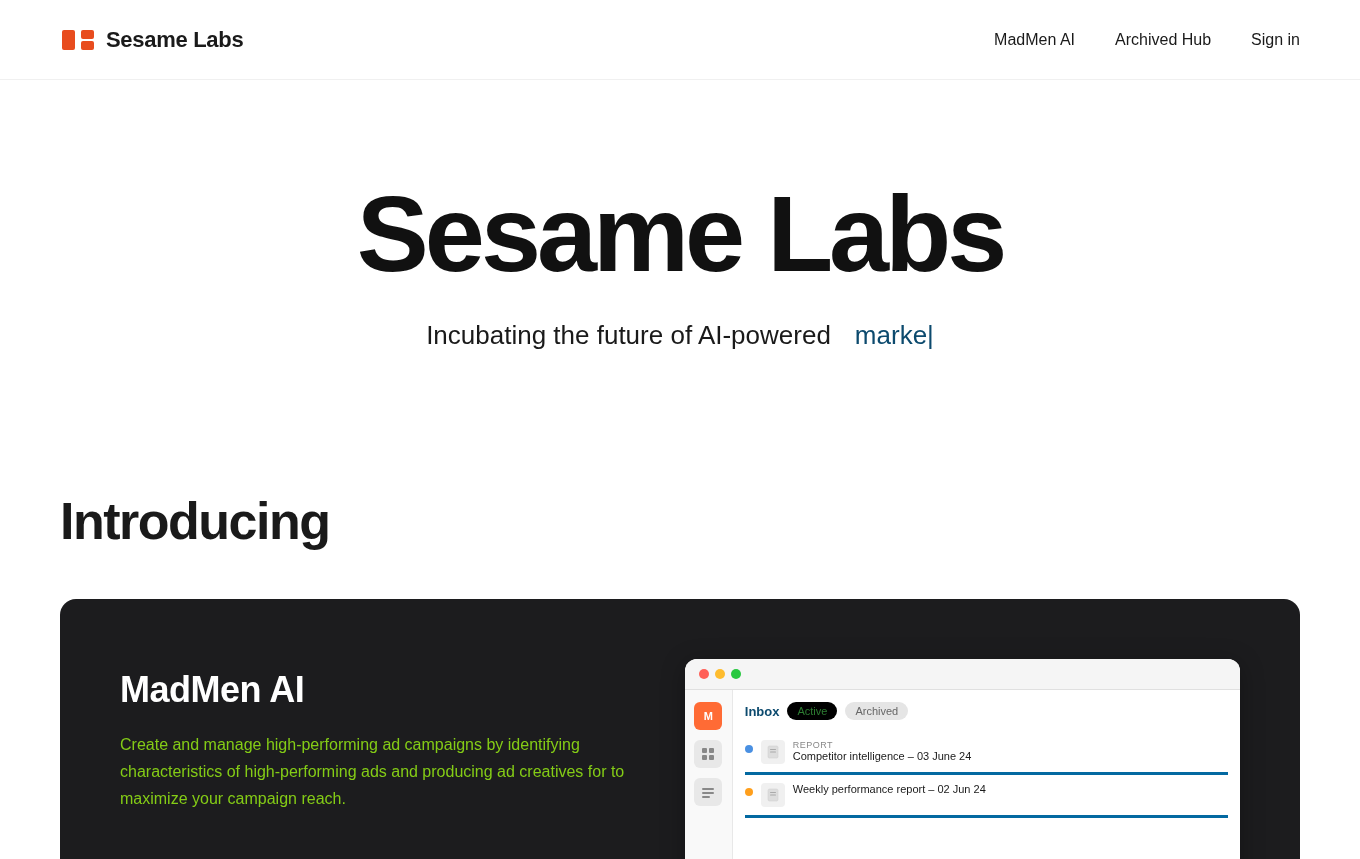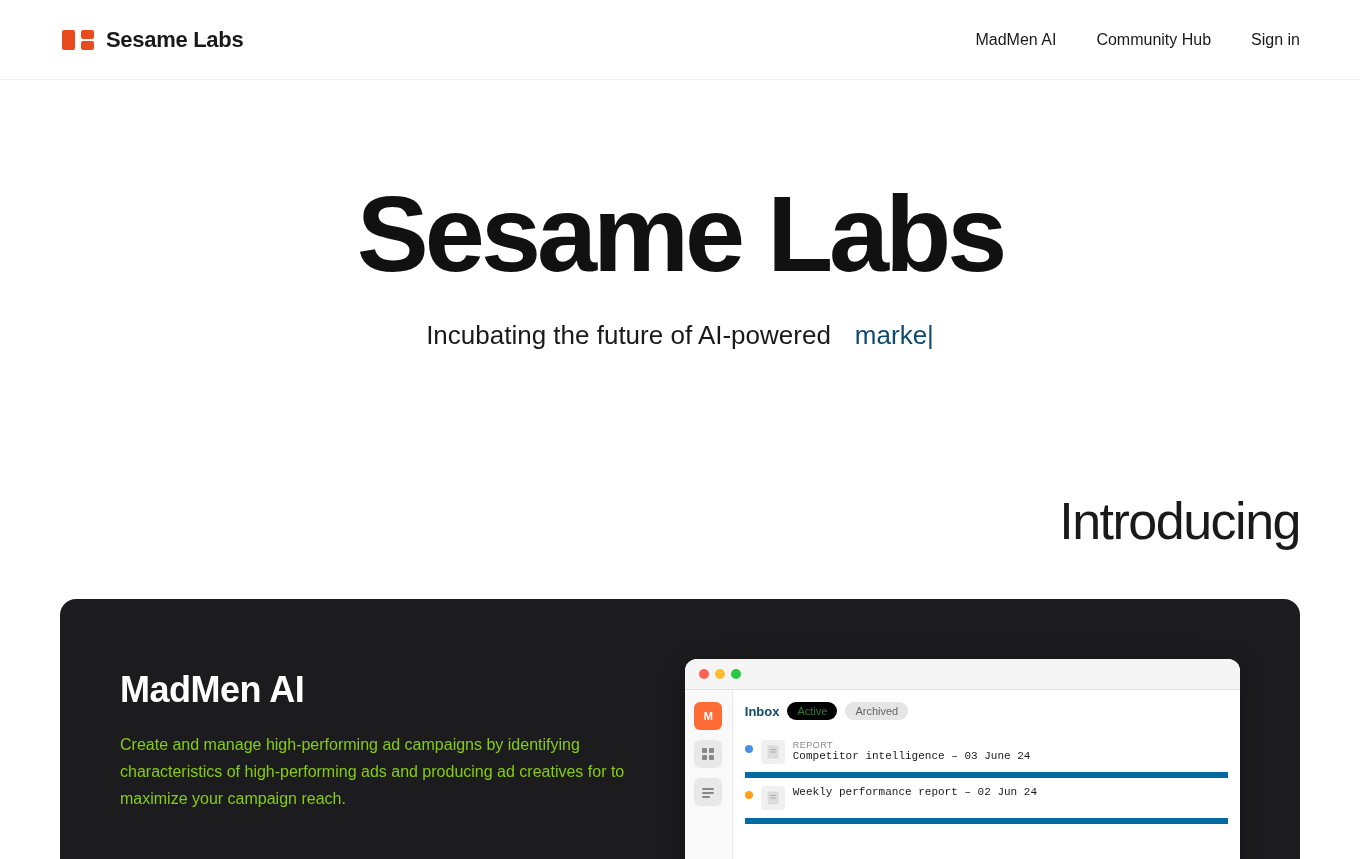--- a/index.html
+++ b/index.html
@@ -91,23 +91,23 @@
       color: #0c4a6e;
       font-weight: 400;
     }
 
     
     .introducing-section {
       padding: 60px 60px 0;
     }
 
     .introducing-title {
-      text-align: right;
+      text-align: left;
       font-size: 52px;
-      font-weight: 400;
+      font-weight: 700;
       color: #1a1a1a;
       margin-bottom: 48px;
       letter-spacing: -1.5px;
     }
 
     
     .app-card {
       background: #1c1c1e;
       border-radius: 16px;
       padding: 60px 60px 0;
@@ -228,21 +228,21 @@
     .ss-tab-inactive {
       background: #e5e5e5;
       color: #666;
     }
 
     .ss-item {
       display: flex;
       align-items: flex-start;
       gap: 8px;
       padding: 8px 0;
-      border-bottom: 6px solid #0369a1;
+      border-bottom: 3px solid #0369a1;
     }
 
     .ss-item-dot {
       width: 8px;
       height: 8px;
       border-radius: 50%;
       background: #4a90e2;
       margin-top: 5px;
       flex-shrink: 0;
     }
@@ -271,21 +271,20 @@
       font-size: 9px;
       color: #888;
       text-transform: uppercase;
       letter-spacing: 0.5px;
     }
 
     .ss-item-title {
       font-size: 11px;
       color: #1a1a1a;
       font-weight: 500;
-      font-family: Liberation Mono, monospace;
     }
 
     .ss-madmen-icon {
       width: 28px;
       height: 28px;
       background: #ff6b35;
       border-radius: 6px;
       display: flex;
       align-items: center;
       justify-content: center;
@@ -303,21 +302,21 @@
     <svg class="logo-icon" viewBox="0 0 36 36" fill="none" xmlns="http://www.w3.org/2000/svg">
       <rect x="2" y="8" width="13" height="20" rx="2" fill="#e84c1e"></rect>
       <rect x="21" y="8" width="13" height="9" rx="2" fill="#e84c1e"></rect>
       <rect x="21" y="19" width="13" height="9" rx="2" fill="#e84c1e"></rect>
     </svg>
     <span class="logo-text">Sesame Labs</span>
   </div>
 
   <div class="nav-links">
     <a class="nav-link" href="#">MadMen AI</a>
-    <a class="nav-link" href="#">Community Hub</a>
+    <a class="nav-link" href="#">Archived Hub</a>
     <a class="nav-link" href="#">Sign in</a>
   </div>
 </nav>
 
 <section class="hero">
   <h1 class="hero-title">Sesame Labs</h1>
   <p class="hero-subtitle">
     <span>Incubating the future of AI-powered</span>
     <span class="hero-highlight">marke|</span>
   </p>

